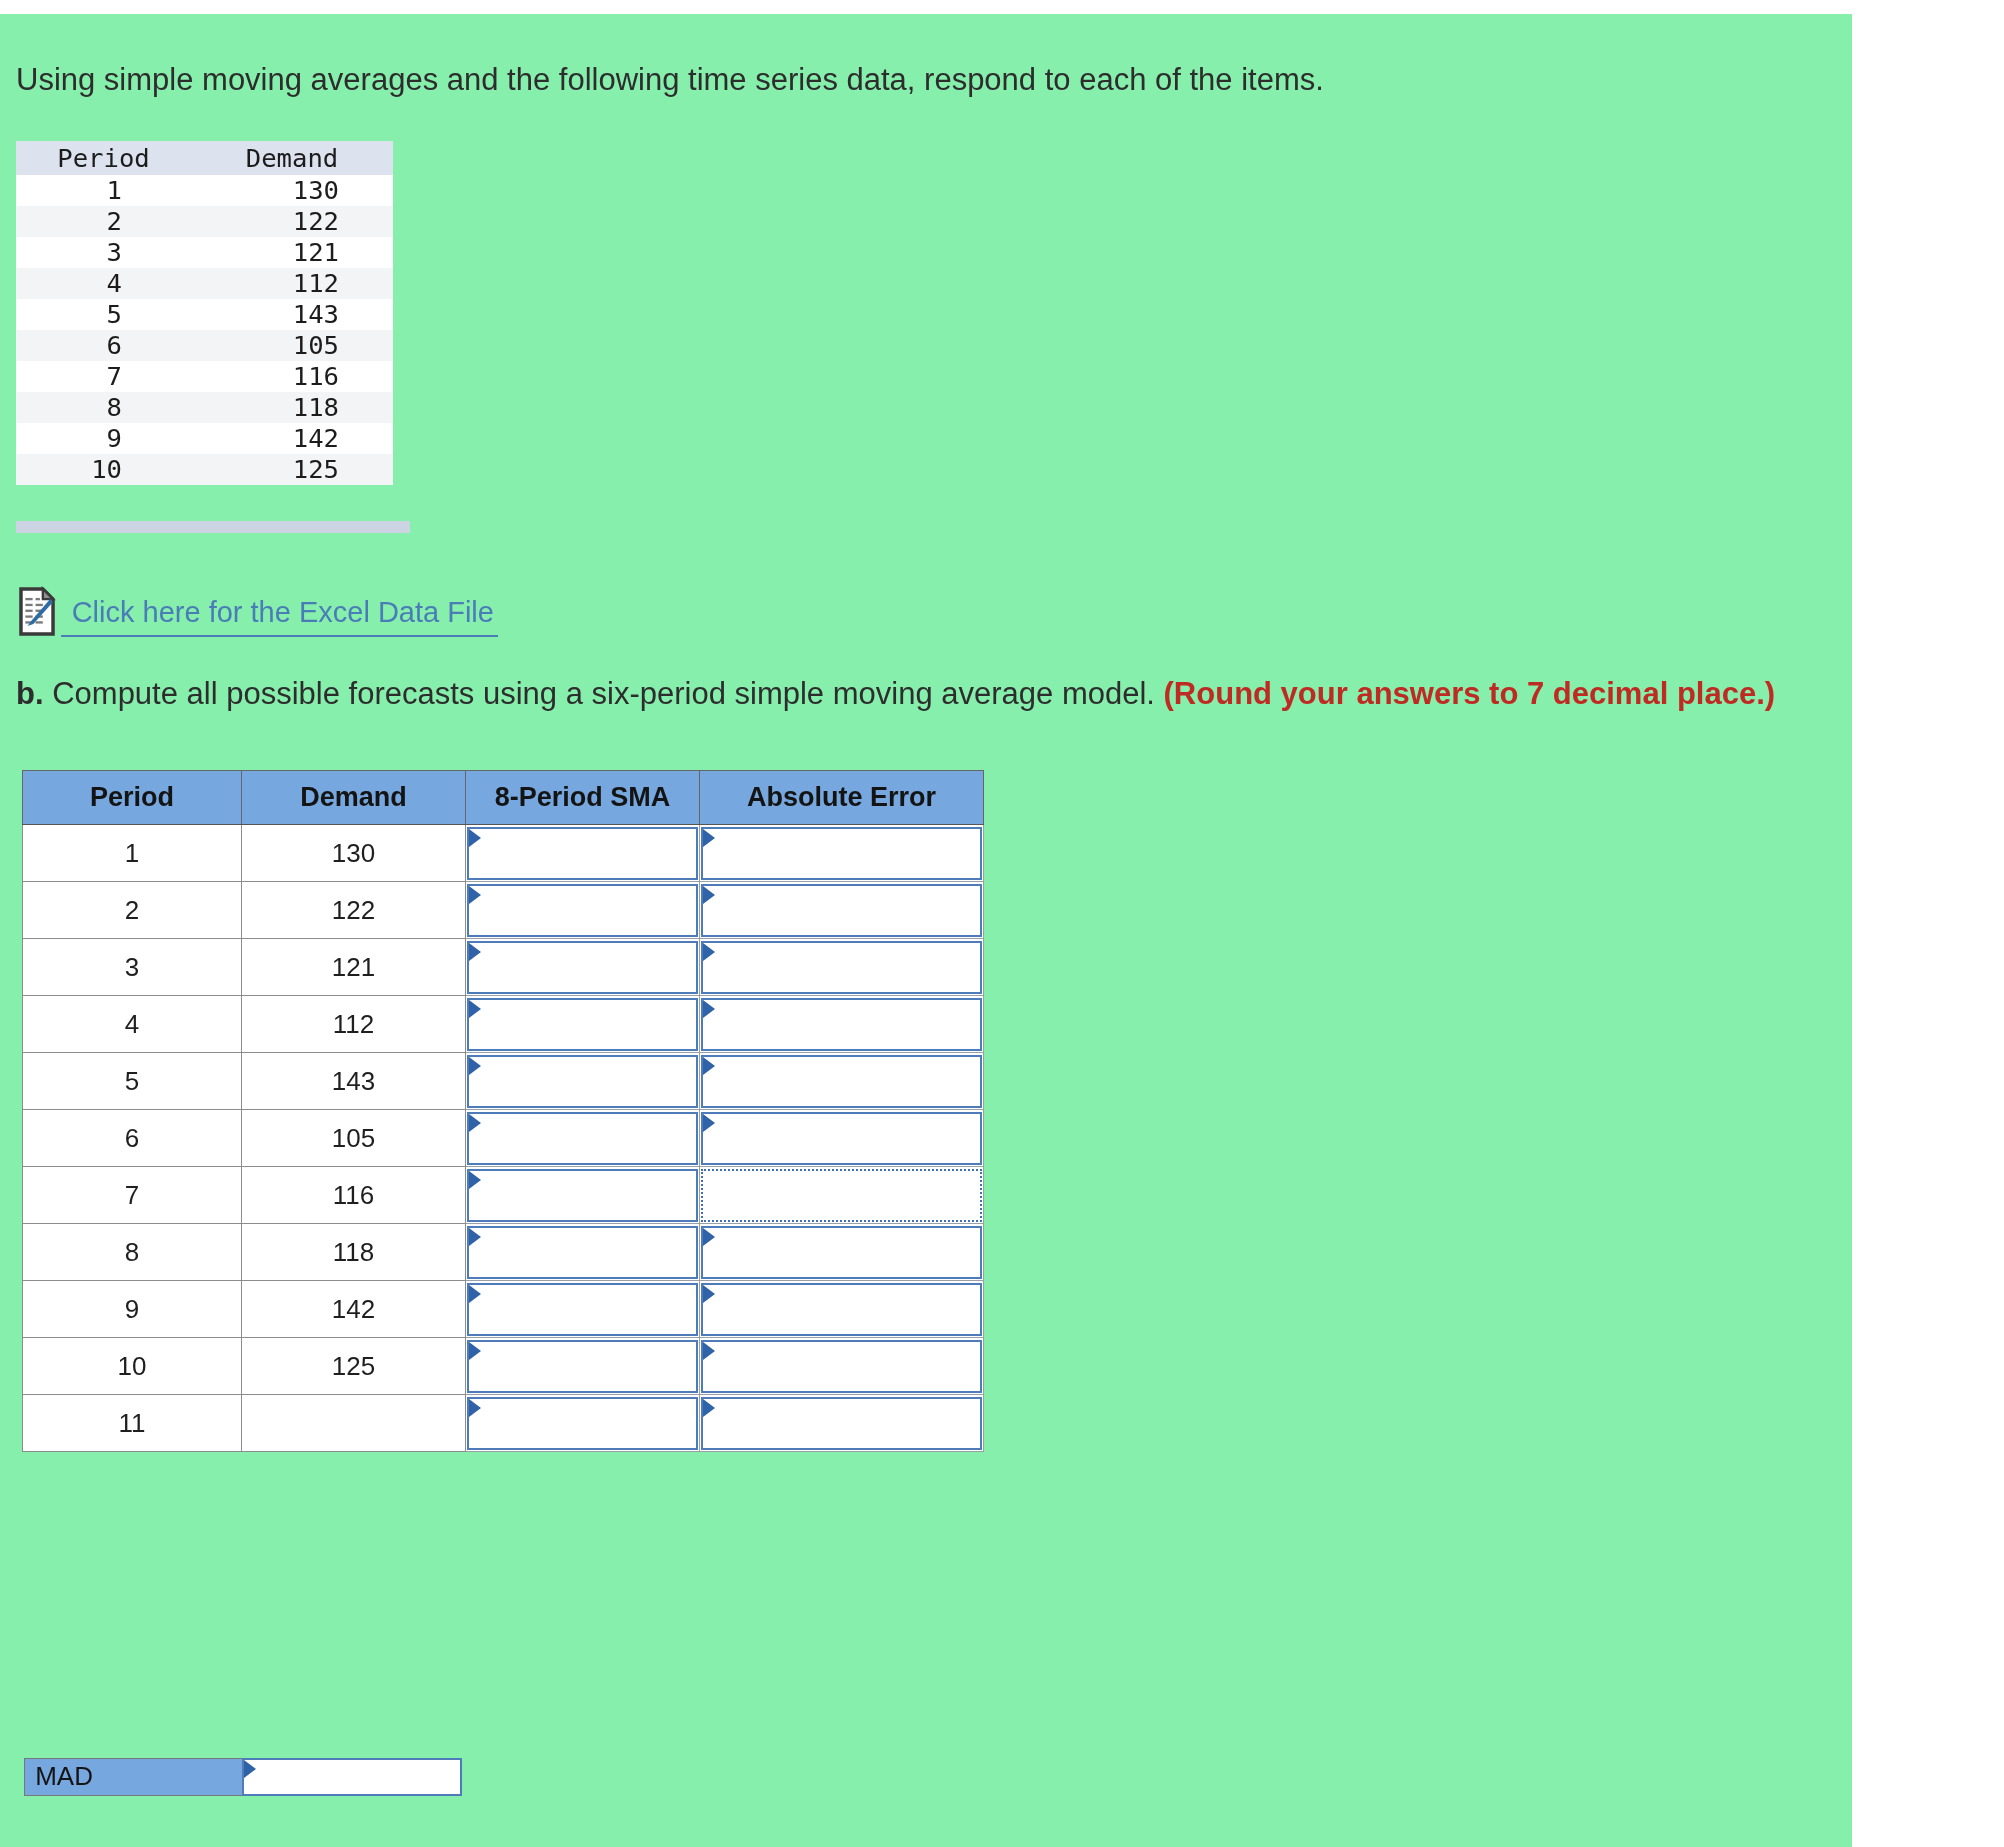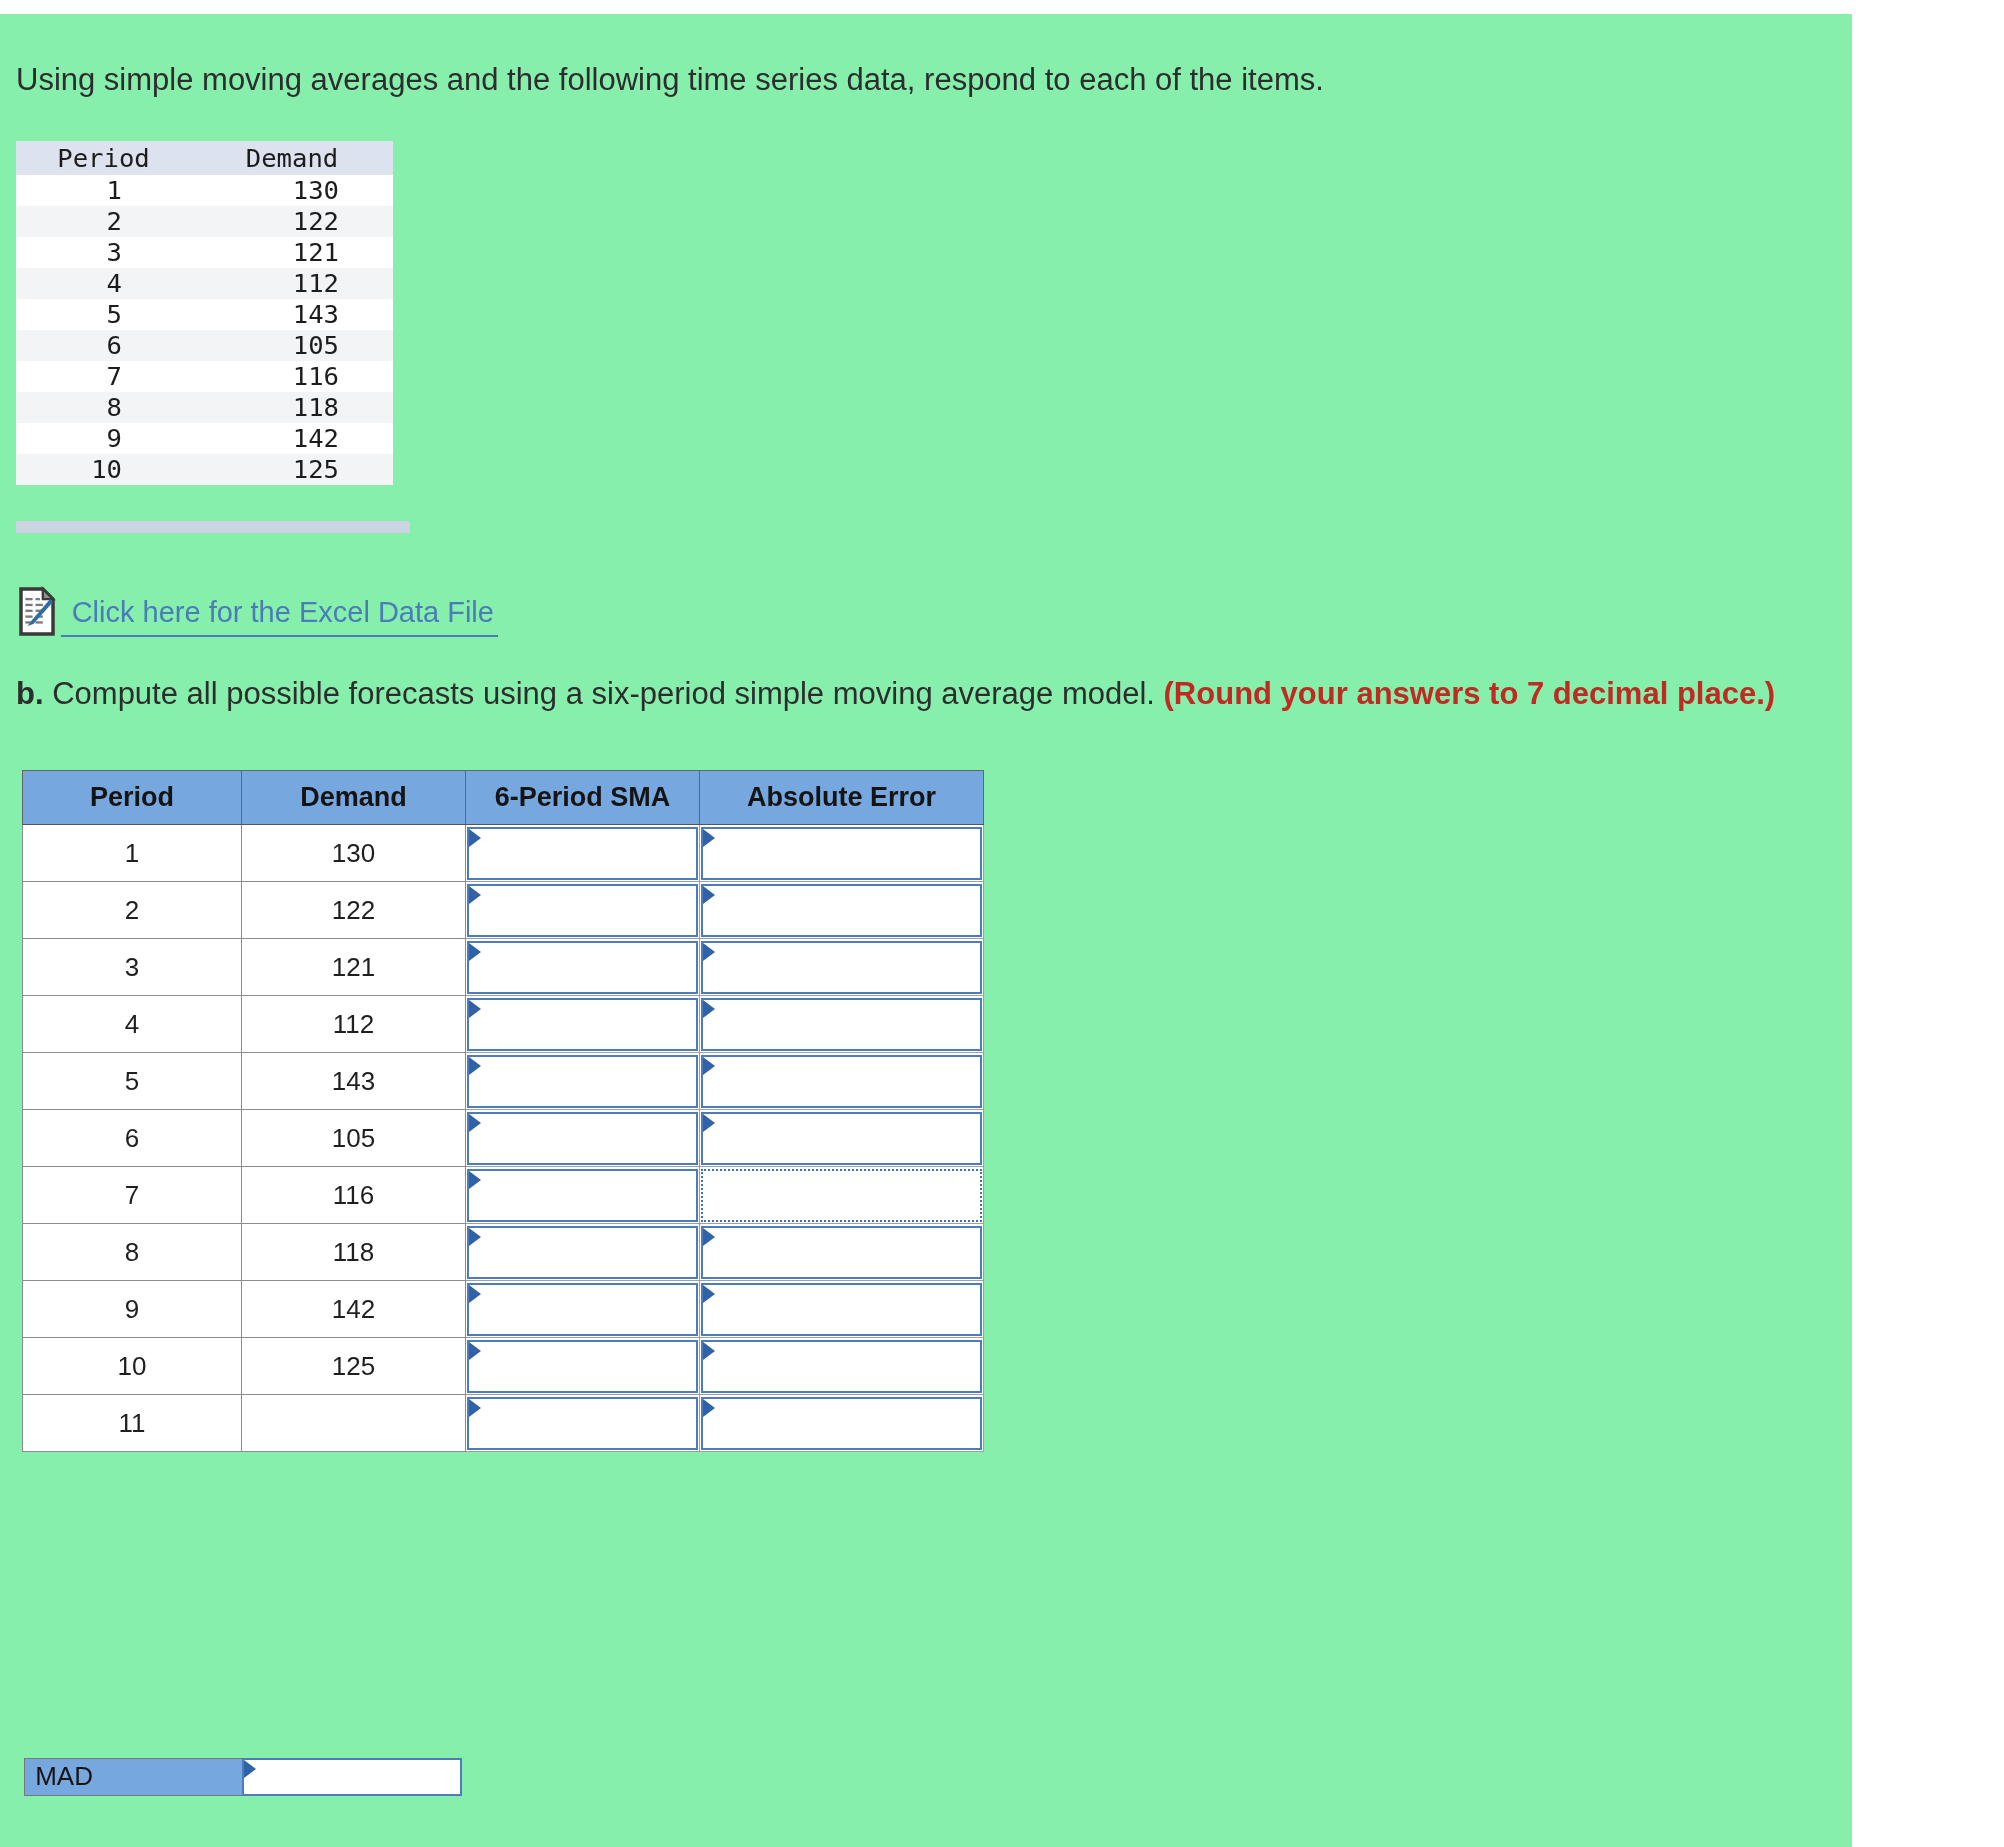--- a/index.html
+++ b/index.html
@@ -148,21 +148,21 @@
       <colgroup>
         <col class="col-period">
           <col class="col-demand">
           <col class="col-sma">
           <col class="col-abs">
       </colgroup>
       <thead>
           <tr id="sma-head-row">
             <th>Period</th>
             <th>Demand</th>
-            <th>6-Period SMA</th>
+            <th>8-Period SMA</th>
             <th>Absolute Error</th>
           </tr>
         </thead>
       <tbody id="sma-body">
           <tr>
             <td class="plain">1</td>
             <td class="plain">130</td>
             <td class="inputcell">
               <div class="answer-box"></div>
             </td>

